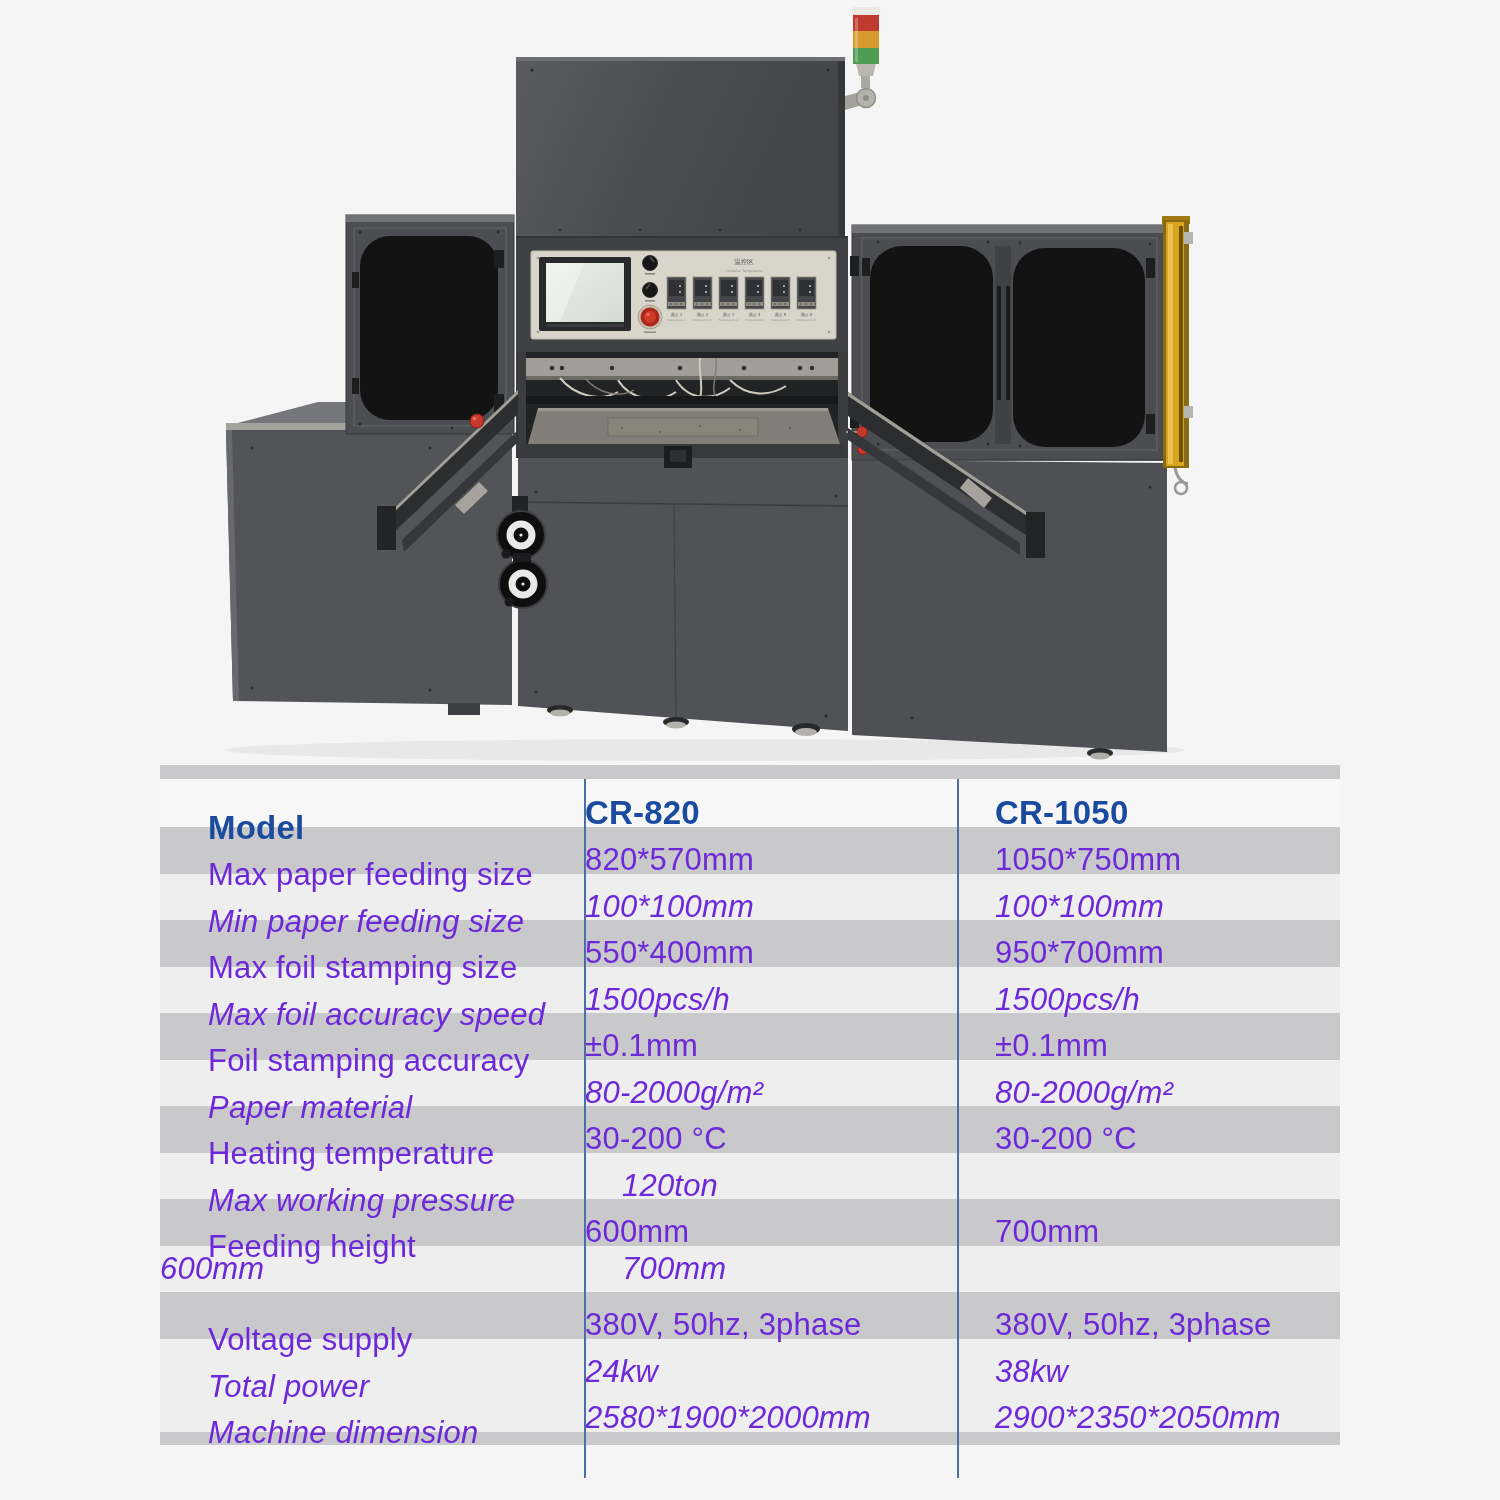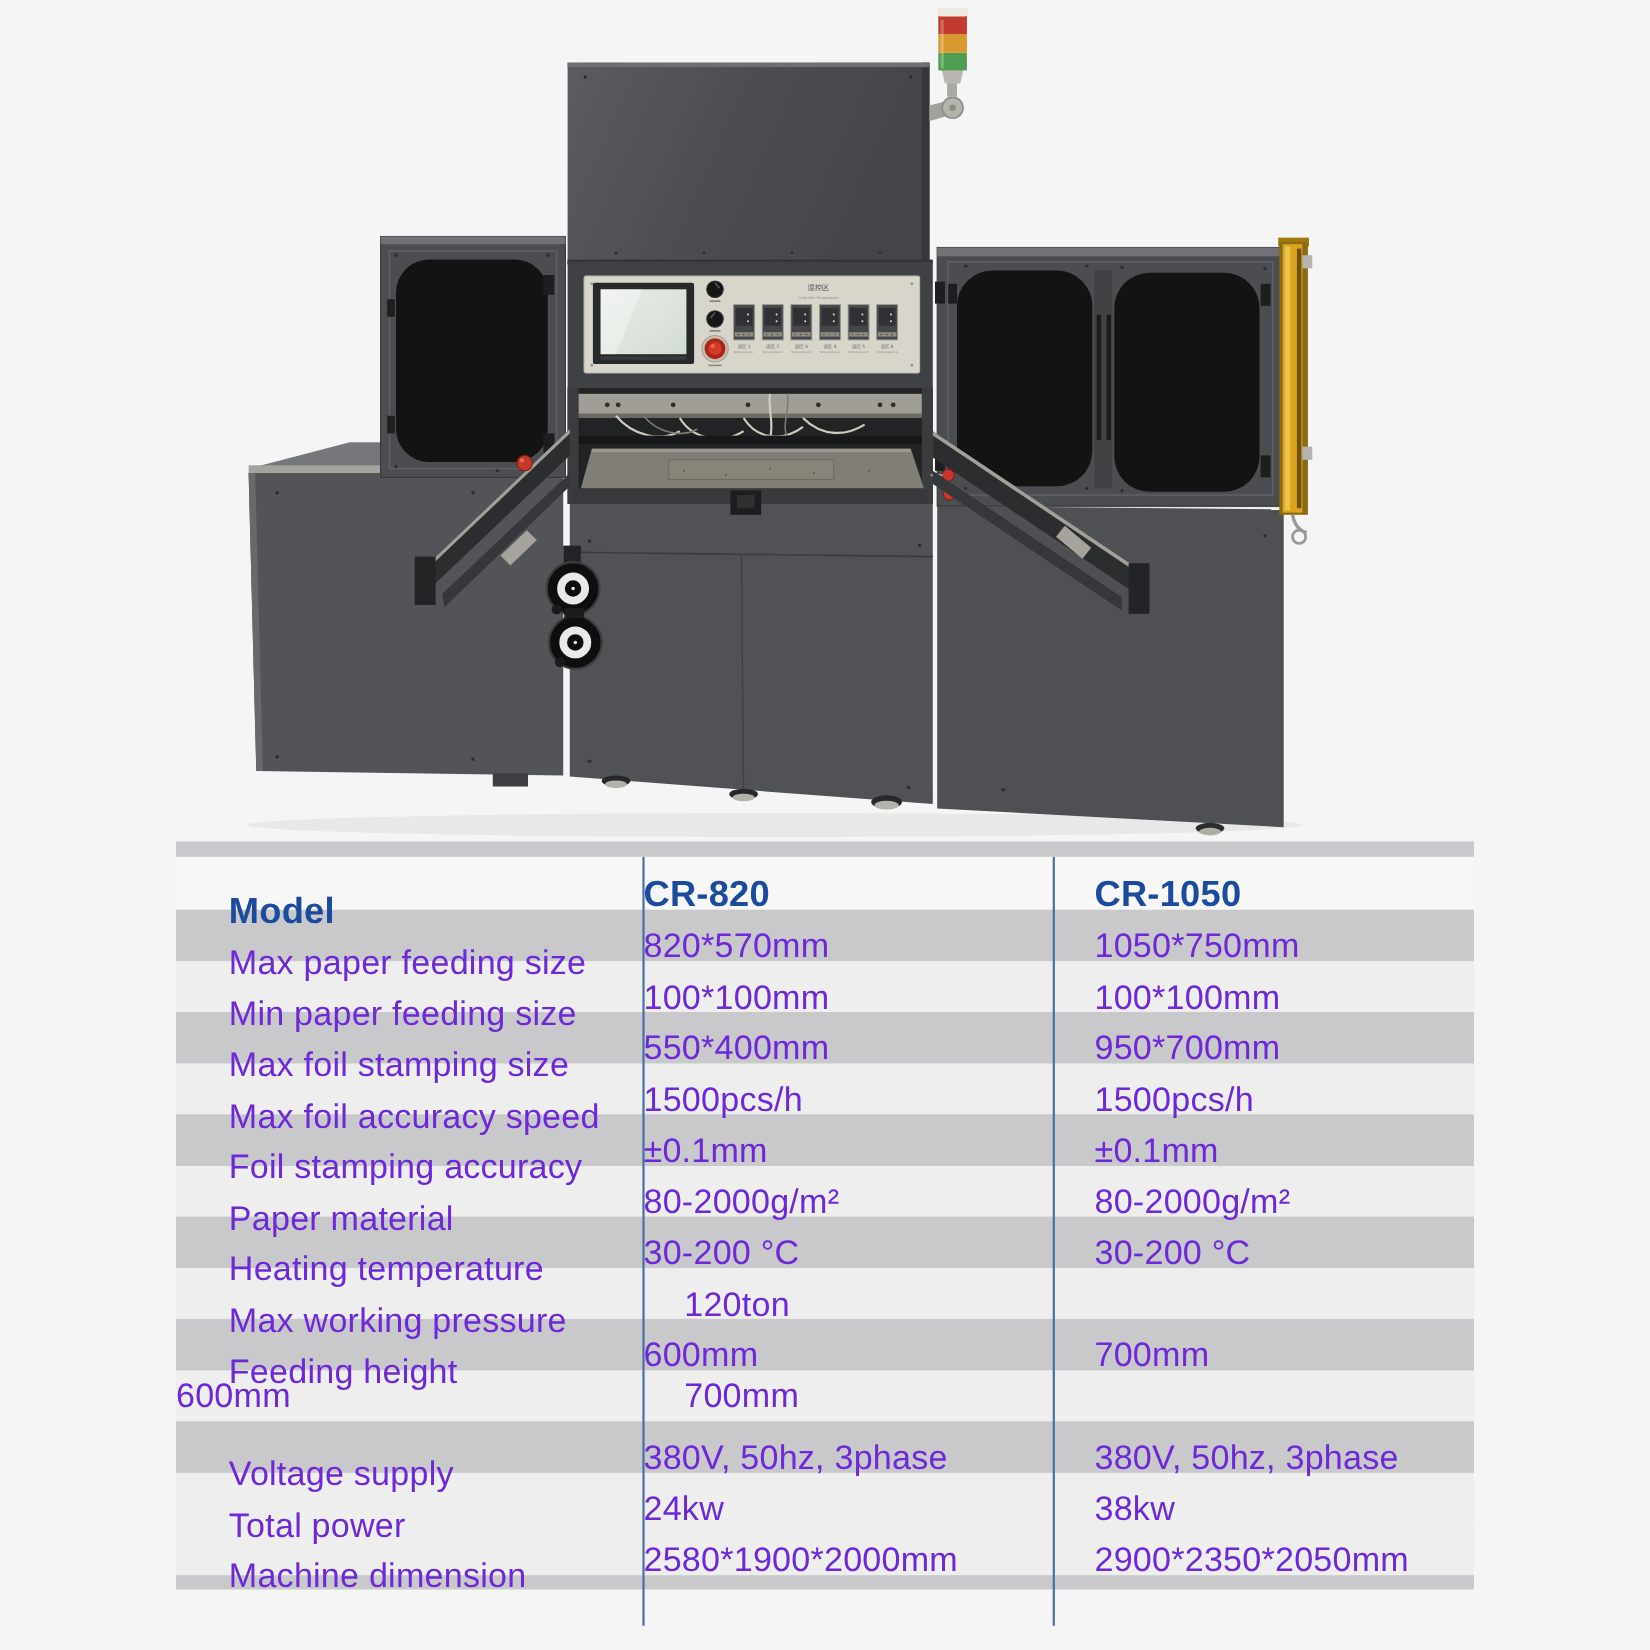--- a/index.html
+++ b/index.html
@@ -9,21 +9,21 @@
   svg text{font-family:"DejaVu Sans","Liberation Sans",sans-serif;}
 
   
   .spec-table{position:absolute;left:160px;top:765px;width:1180px;}
   .strip{height:14px;background:#c9c9cb;}
   .strip.bottom{height:13px;}
   .trow{display:grid;grid-template-columns:425px 373px 382px;}
   .trow.header{height:48px;background:#f7f7f8;}
   .trow.data{height:46.5px;}
   .trow.gray{background:#c9c9cb;}
-  .trow.light{background:#eeeeef;}
+  .trow.light{background:#eeeeef;font-style:italic;}
   .cell{display:flex;align-items:center;font-size:31px;color:#6d28d9;letter-spacing:.2px;}
   .cell.c1{padding-left:48px;margin-top:30px;}
   .cell.c2{}
   .cell.c3{padding-left:37px;}
   .trow.header .cell{font-size:33px;font-weight:bold;color:#1a4b9e;}
   .vdivider{position:absolute;top:14px;width:2px;height:699px;background:#4a6fa5;}
   .vdivider.d1{left:424px;}
   .vdivider.d2{left:797px;}
 </style>
 </head>

